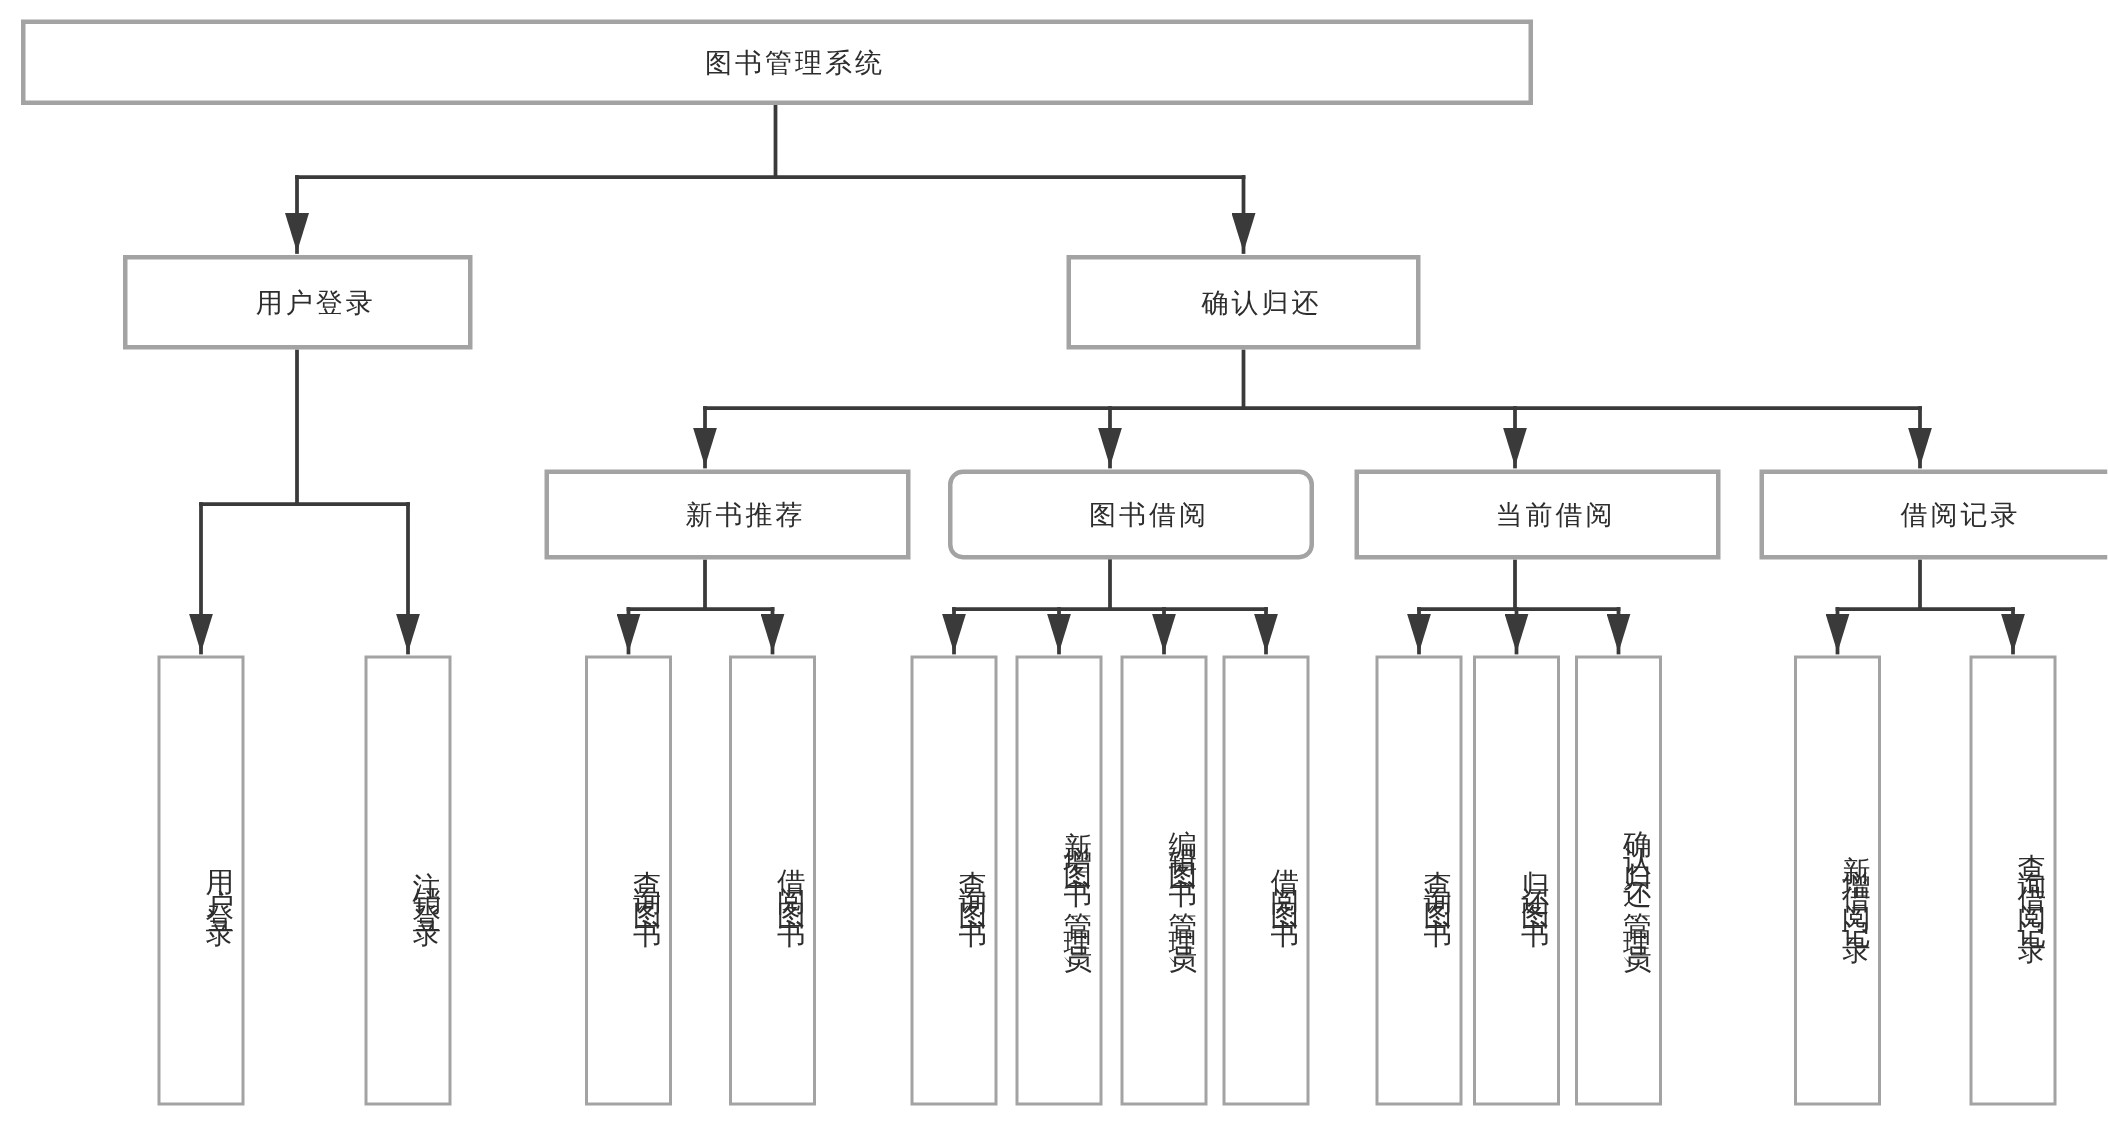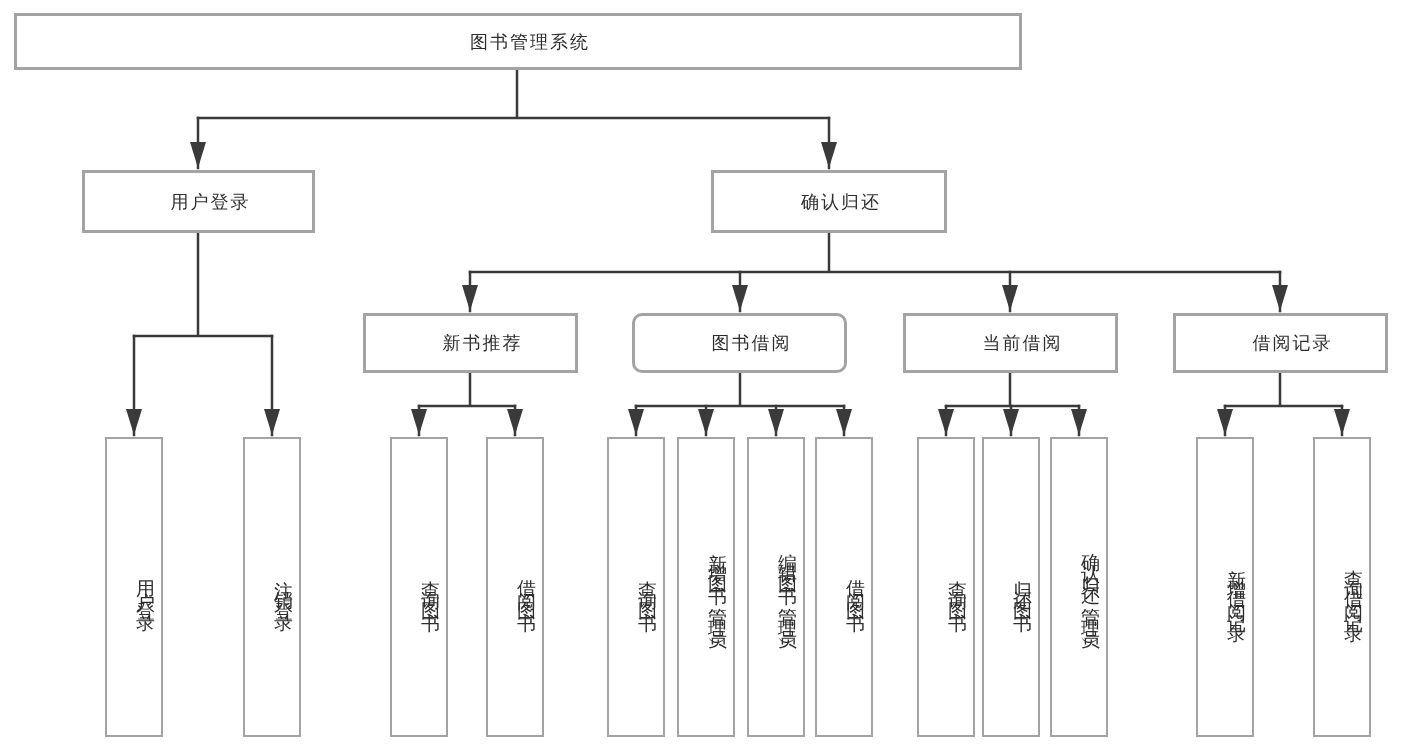--- a/index.html
+++ b/index.html
@@ -24,21 +24,21 @@
     color: #2d2d2d;
     padding-left: 24px;
   }
   .hd-label {
     font-size: 18px;
     letter-spacing: 2px;
     white-space: nowrap;
   }
   .root-box   { left: 14px;  top: 13px;  width: 1008px; height: 57px; }
   .lvl2-box   { top: 170px; height: 63px; }
-  .lvl3-box   { top: 313px; width: 215px; height: 60px; align-items: center; }
+  .lvl3-box   { top: 313px; width: 244px; height: 60px; align-items: center; }
   .leaf-box   { top: 437px; width: 58px; height: 300px; border-width: 2px; }
   .v-label {
     writing-mode: vertical-rl;
     text-orientation: mixed;
     font-size: 19px;
     letter-spacing: 11px;
     line-height: 1;
     white-space: nowrap;
   }
   .watermark {

